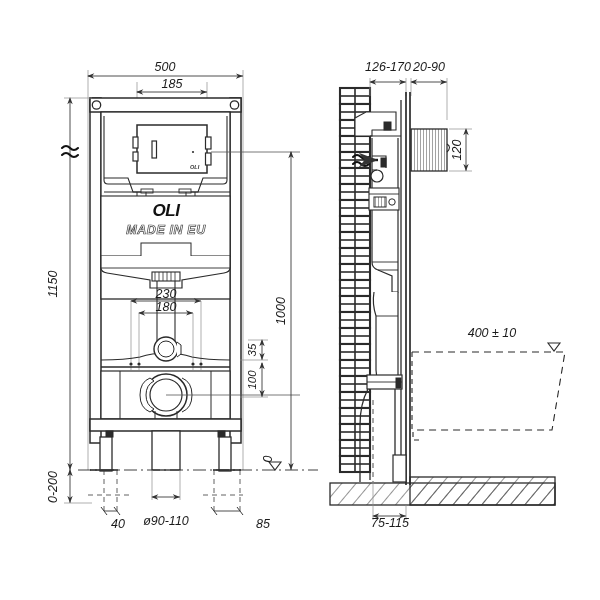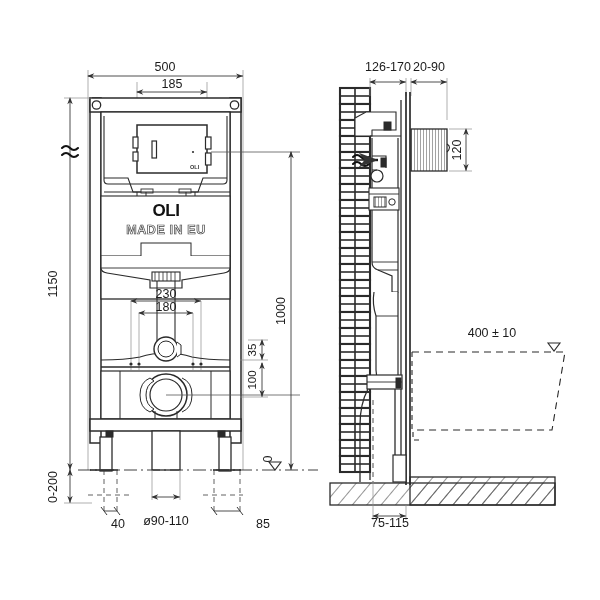--- a/index.html
+++ b/index.html
@@ -1,17 +1,17 @@
 <!DOCTYPE html>
 <html><head>
 <meta charset="utf-8">
 <style>
   html,body{margin:0;padding:0;background:#ffffff;}
   body{width:600px;height:600px;font-family:"Liberation Sans",sans-serif;overflow:hidden;}
-  #stage{position:relative;width:600px;height:600px;background:#fff;}
+  #stage{position:relative;width:600px;height:600px;background:#fff;font-style:italic;}
   svg{display:block;}
   .dimtxt{font-family:"Liberation Sans",sans-serif;font-size:12.5px;fill:#1b1b1b;}
   .dimtxt-sm{font-family:"Liberation Sans",sans-serif;font-size:11.5px;fill:#1b1b1b;}
   .logo{font-family:"Liberation Sans",sans-serif;font-size:17px;font-weight:bold;fill:#111;letter-spacing:-0.5px;}
   .madein{font-family:"Liberation Sans",sans-serif;font-size:12.5px;font-weight:bold;fill:#ffffff;stroke:#444;stroke-width:0.7px;letter-spacing:0.6px;}
 </style>
 </head>
 <body>
 
 <div id="stage">

